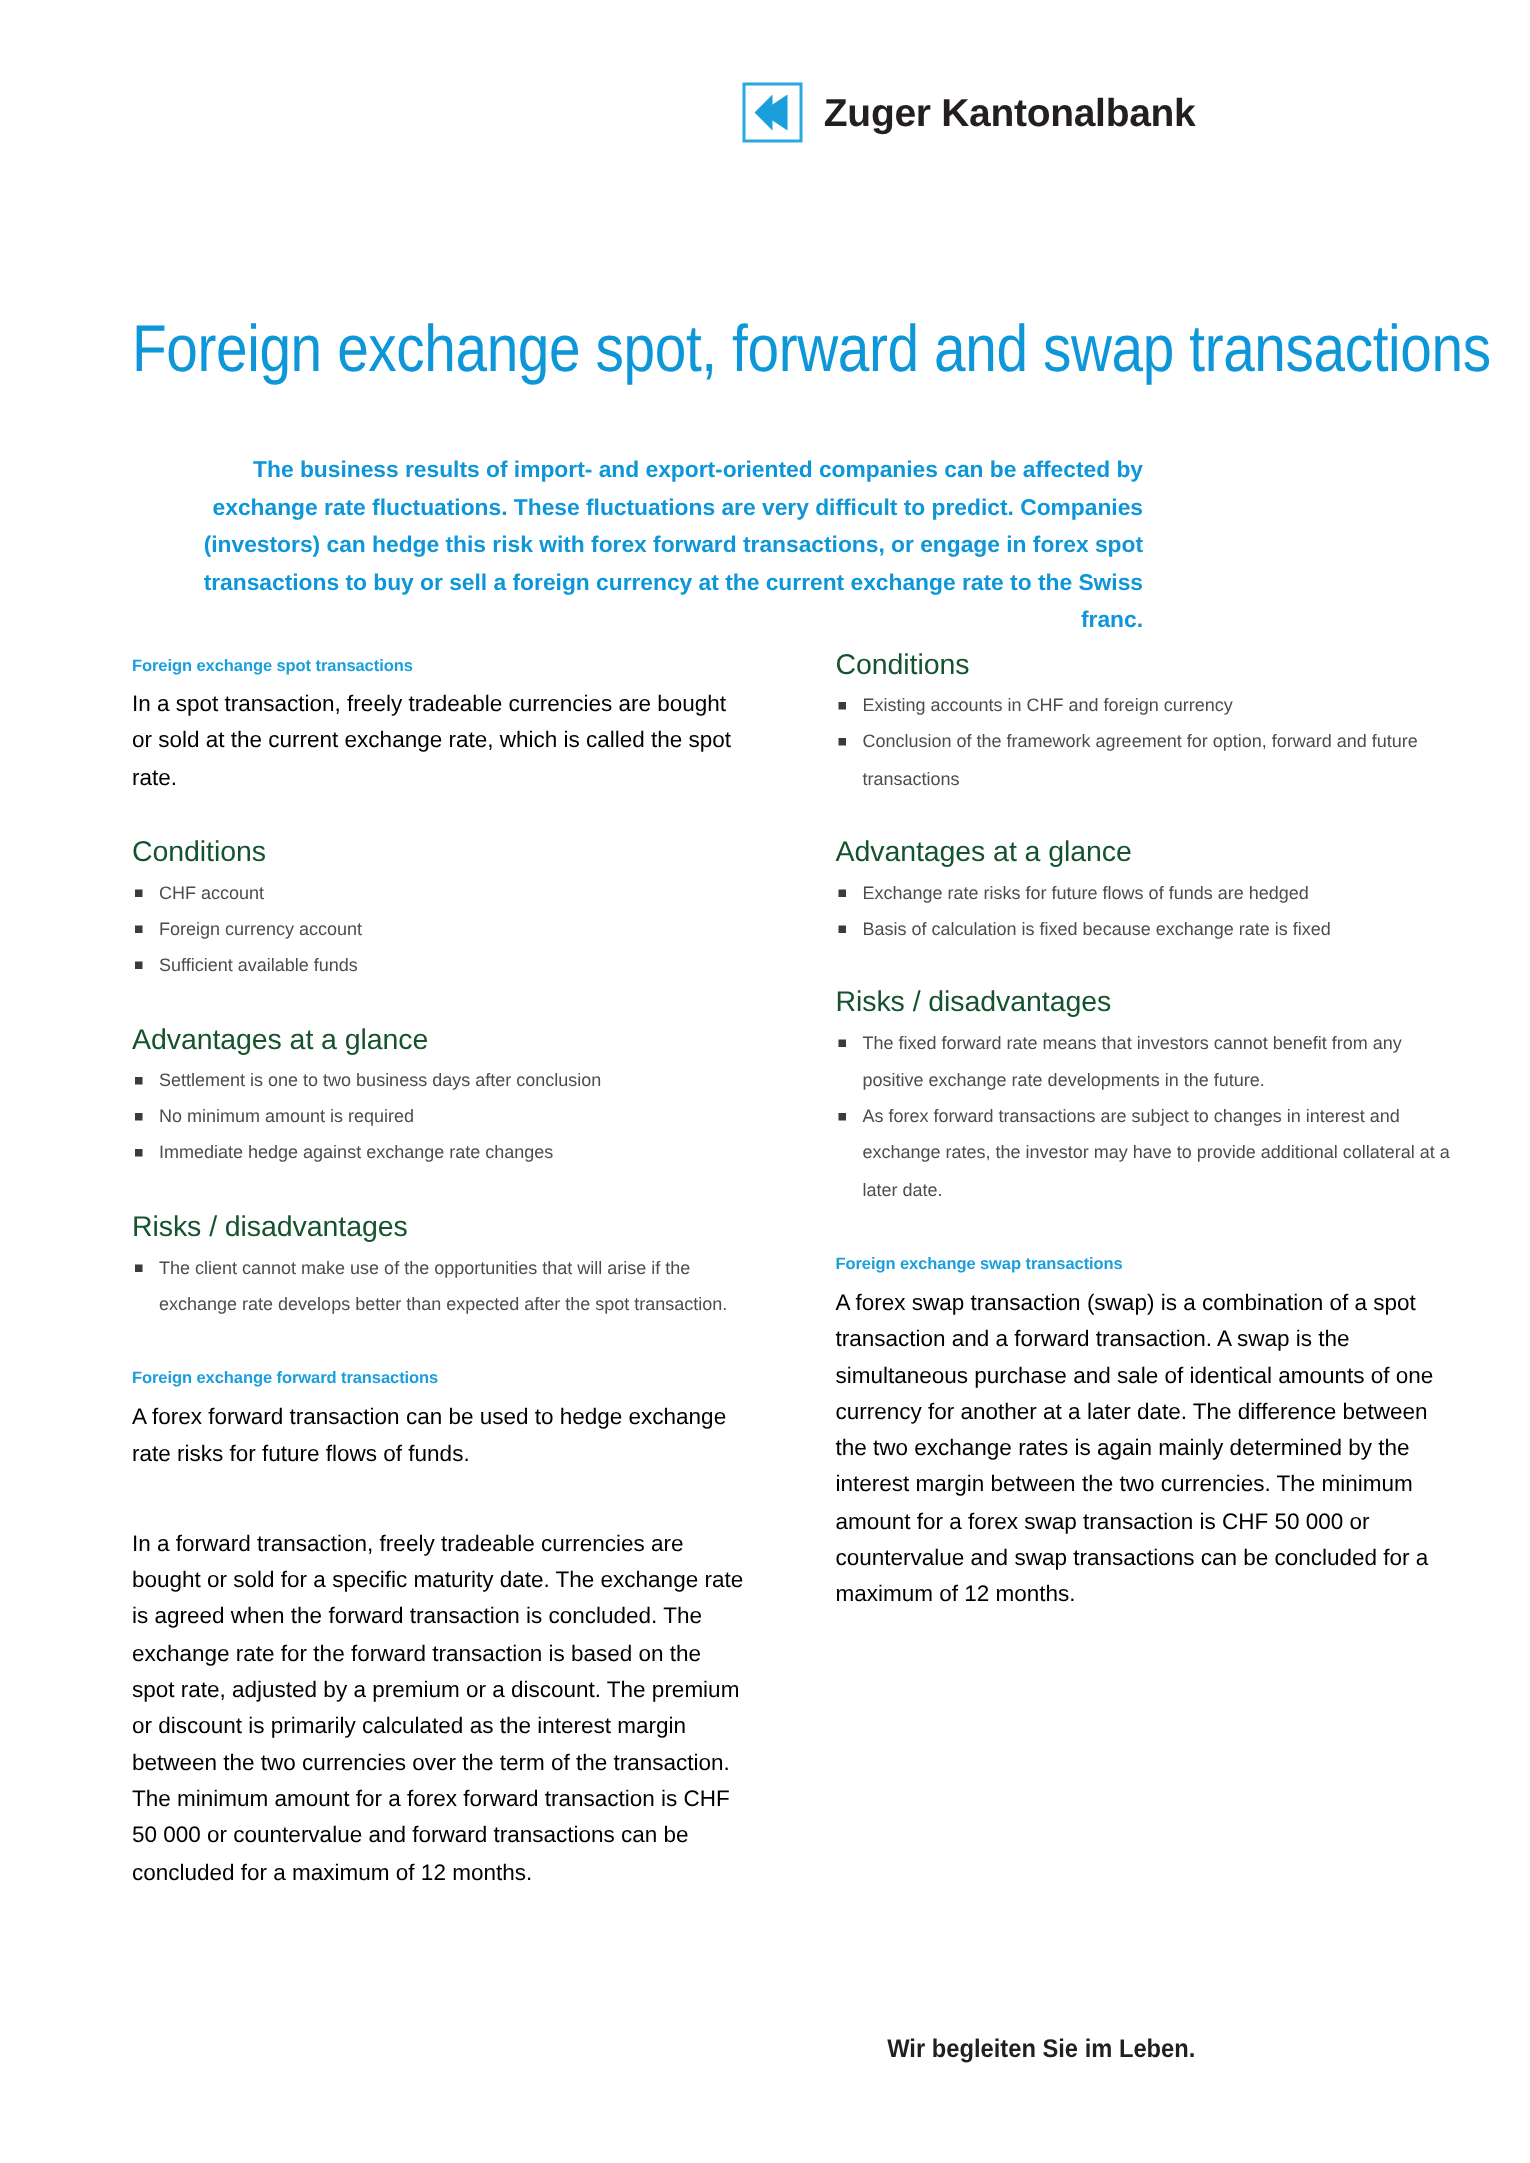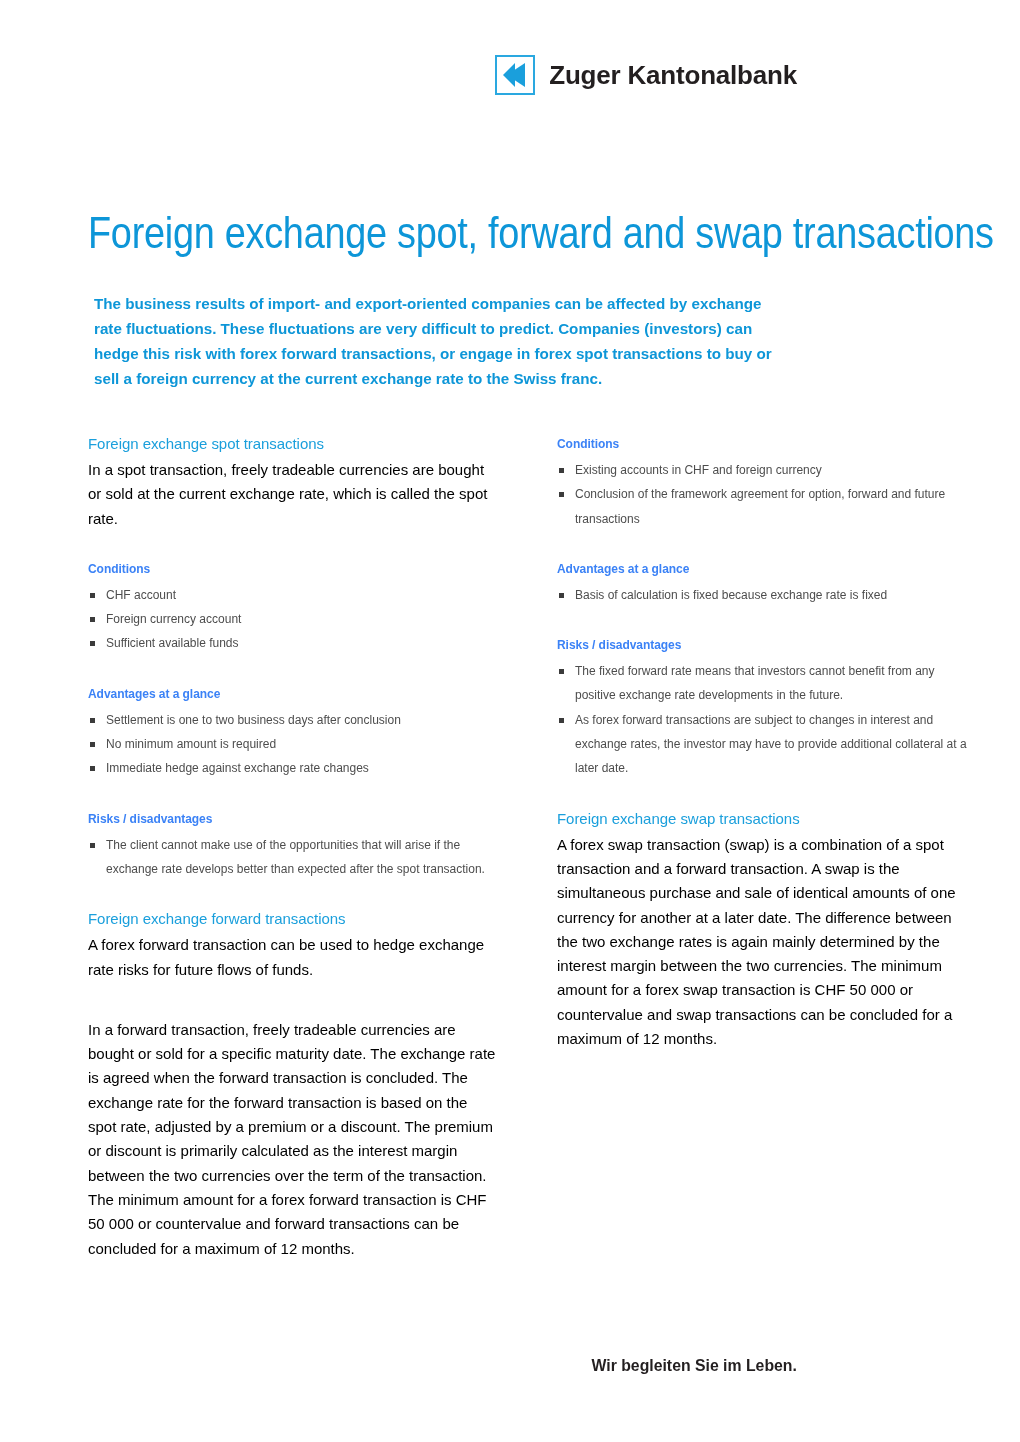--- a/index.html
+++ b/index.html
@@ -74,50 +74,50 @@
   .lead {
     position: absolute;
     left: 88px;
     top: 285px;
     width: 690px;
     font-size: 15.2px;
     line-height: 25px;
     font-weight: bold;
     color: #0d96d8;
   }
-  .lead p { margin: 6px; }
+  .lead p { margin: 16px; text-align: right; }
 
   
   .columns {
     position: absolute;
     left: 88px;
     top: 432px;
     width: 880px;
     display: flex;
     gap: 58px;
   }
   .col { width: 411px; }
 
   .sec { margin: 0 0 0 0; }
   .sec + .sec { margin-top: 26px; }
 
   h3.head-accent {
     margin: 0 0 2px 0;
-    font-size: 15px;
+    font-size: 11px;
+    line-height: 24px;
+    font-weight: bold;
+    color: #1a9fdc;
+    letter-spacing: -0.05px;
+  }
+  h3.head-dark {
+    margin: 0 0 2px 0;
+    font-size: 19px;
     line-height: 24px;
     font-weight: normal;
-    color: #1a9fdc;
-    letter-spacing: -0.05px;
-  }
-  h3.head-dark {
-    margin: 0 0 2px 0;
-    font-size: 12px;
-    line-height: 24px;
-    font-weight: bold;
-    color: #3b82f6;
+    color: #14532d;
     letter-spacing: -0.05px;
   }
 
   p.body {
     margin: 0;
     font-size: 15px;
     line-height: 24.3px;
     color: #000000;
     font-weight: normal;
   }
@@ -228,20 +228,21 @@
         <h3 class="head-dark">Conditions</h3>
         <ul class="bullets">
           <li>Existing accounts in CHF and foreign currency</li>
           <li>Conclusion of the framework agreement for option, forward and future transactions</li>
         </ul>
       </div>
 
       <div class="sec">
         <h3 class="head-dark">Advantages at a glance</h3>
         <ul class="bullets">
+          <li>Exchange rate risks for future flows of funds are hedged</li>
           <li>Basis of calculation is fixed because exchange rate is fixed</li>
         </ul>
       </div>
 
       <div class="sec">
         <h3 class="head-dark">Risks / disadvantages</h3>
         <ul class="bullets">
           <li>The fixed forward rate means that investors cannot benefit from any positive exchange rate developments in the future.</li>
           <li>As forex forward transactions are subject to changes in interest and exchange rates, the investor may have to provide additional collateral at a later date.</li>
         </ul>

